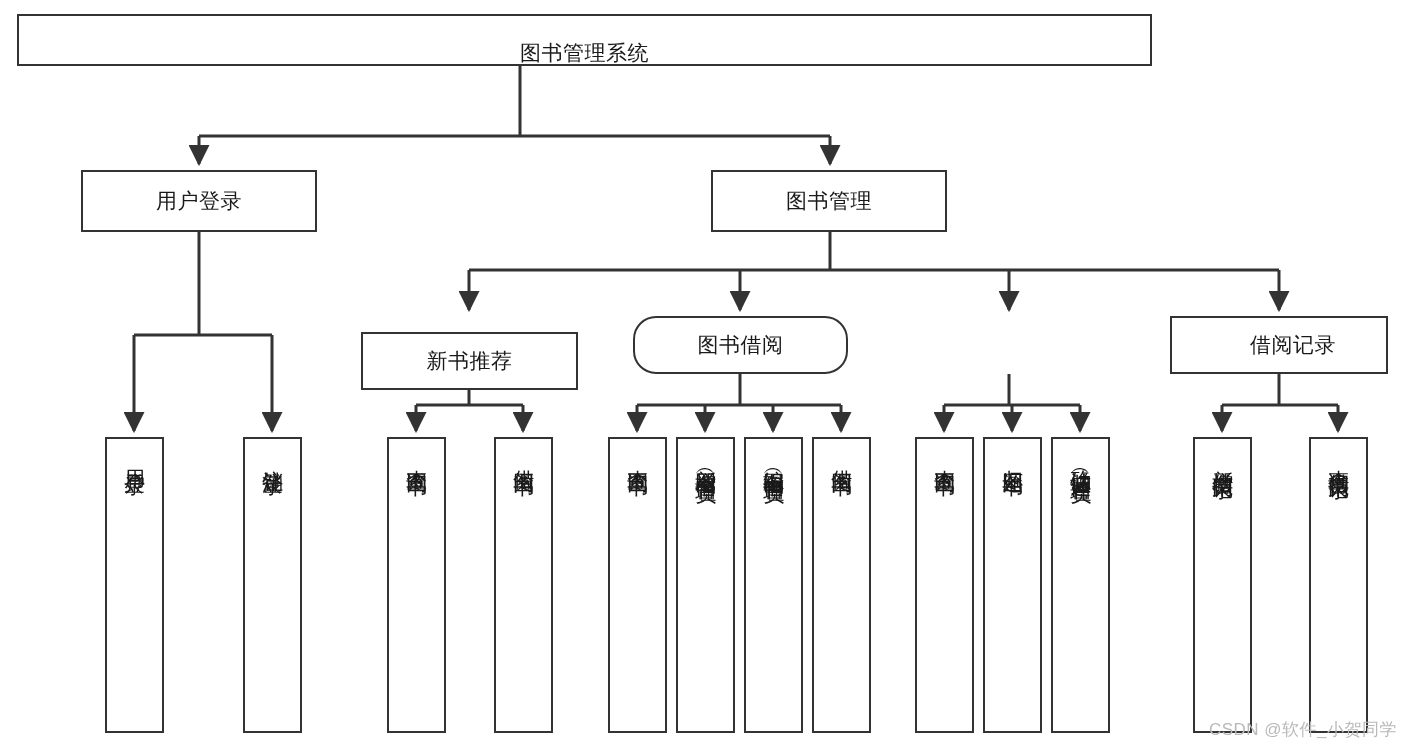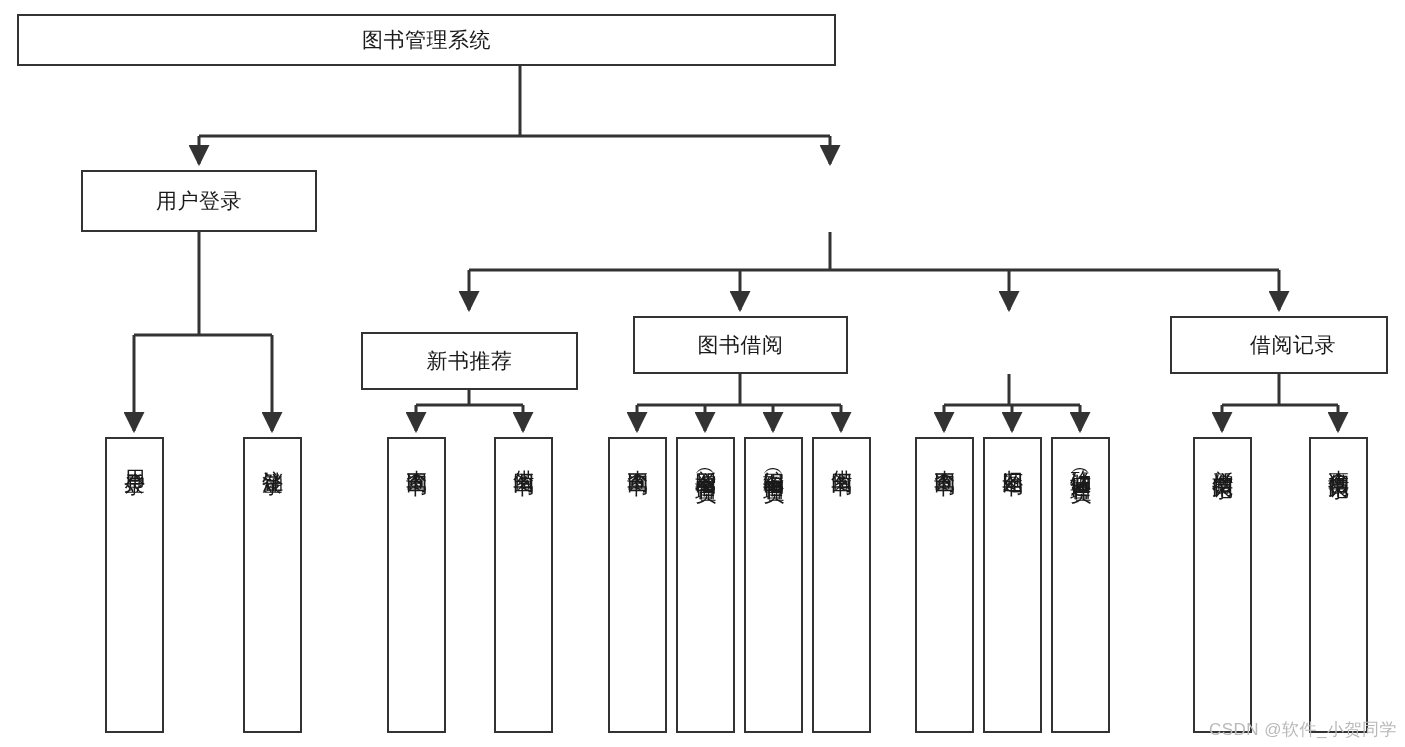--- a/index.html
+++ b/index.html
@@ -113,32 +113,35 @@
       <path d="M 1012 405 L 1012 431" marker-end="url(#arrow)"></path>
       <path d="M 1080 405 L 1080 431" marker-end="url(#arrow)"></path>
 
       <path d="M 1279 374 L 1279 405"></path>
       <path d="M 1222 405 L 1338 405"></path>
       <path d="M 1222 405 L 1222 431" marker-end="url(#arrow)"></path>
       <path d="M 1338 405 L 1338 431" marker-end="url(#arrow)"></path>
     </g>
   </svg>
 
-  <div class="node" style="left:17px; top:14px; width:819px; height:52px;">
+  <div class="node" style="left:17px; top:14px; width:1135px; height:52px;align-items:flex-end;">
     <span class="label">图书管理系统</span>
   </div>
 
   <div class="node" style="left:81px; top:170px; width:236px; height:62px;">
     <span class="label">用户登录</span>
   </div>
+  <div class="node" style="left:711px; top:170px; width:236px; height:62px;">
+    <span class="label">图书管理</span>
+  </div>
 
   <div class="node" style="left:361px; top:316px; width:217px; height:58px;margin-top:16px;">
     <span class="label">新书推荐</span>
   </div>
-  <div class="node" style="left:633px; top:316px; width:215px; height:58px;">
+  <div class="node" style="left:633px; top:316px; width:215px; height:58px;border-radius:23px;">
     <span class="label">图书借阅</span>
   </div>
   <div class="node" style="left:1170px; top:316px; width:218px; height:58px;padding-left:28px;">
     <span class="label">借阅记录</span>
   </div>
 
   <div class="node vertical" style="left:105px; top:437px; width:59px; height:296px;">
     <span class="label">用户登录</span>
   </div>
   <div class="node vertical" style="left:243px; top:437px; width:59px; height:296px;">

